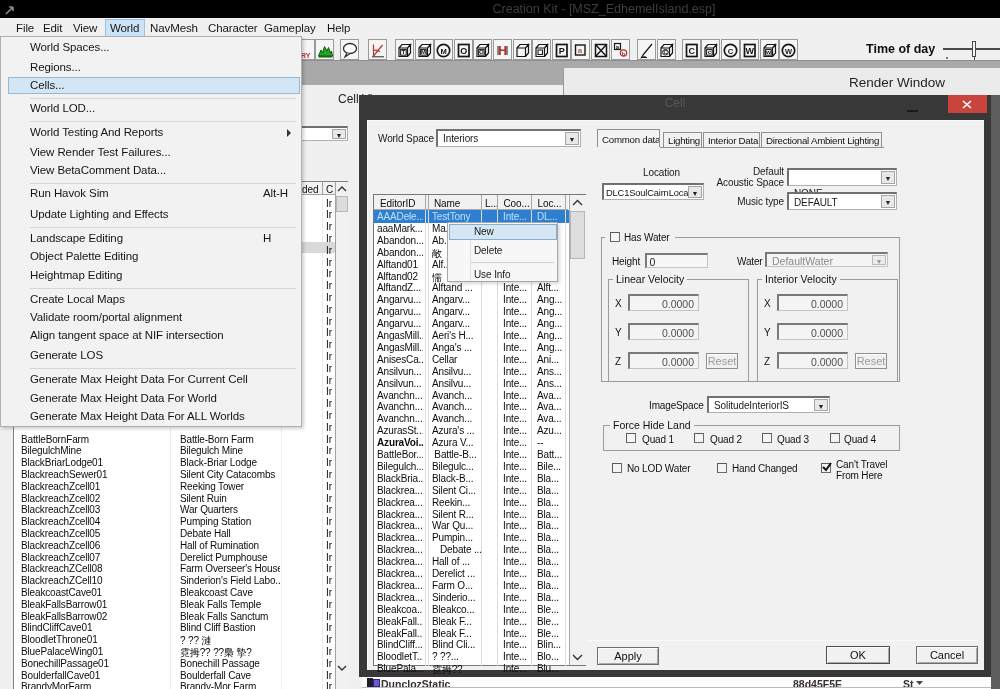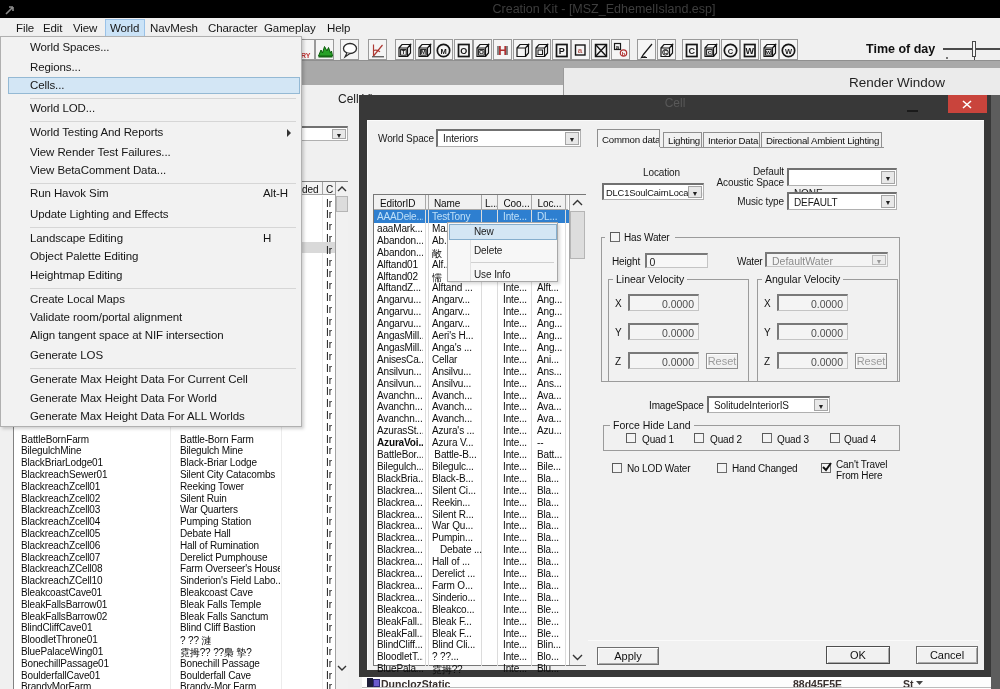--- a/index.html
+++ b/index.html
@@ -567,21 +567,21 @@
   </div>
 <div class="t10 ab" style="left:737px;top:256px">Water</div>
 <div class="xyz" style="left:765px;top:252px;width:123px;height:15px">
     <div style="font-size:10.5px;color:#8a8a8a;padding:1px 0 0 5px">DefaultWater</div>
     <div class="carr" style="background:#ececec;border-color:#bbb;color:#999;line-height:11px">▼</div>
   </div>
 <div class="gb" style="left:608px;top:279px;width:141px;height:103px">
     <div class="gbl" style="left:4px">Linear Velocity</div>
   </div>
 <div class="gb" style="left:757px;top:279px;width:141px;height:103px">
-    <div class="gbl" style="left:4px">Angular Velocity</div>
+    <div class="gbl" style="left:4px">Interior Velocity</div>
   </div>
 <div class="t10 ab" style="left:615px;top:298.0px">X</div>
 <div class="xyz" style="left:628px;top:294.0px;width:71px;height:17px">
     <div class="num" style="right:4px;top:2px;width:60px">0.0000</div>
   </div>
 <div class="t10 ab" style="left:615px;top:327.2px">Y</div>
 <div class="xyz" style="left:628px;top:323.2px;width:71px;height:17px">
     <div class="num" style="right:4px;top:2px;width:60px">0.0000</div>
   </div>
 <div class="t10 ab" style="left:615px;top:356.4px">Z</div>

